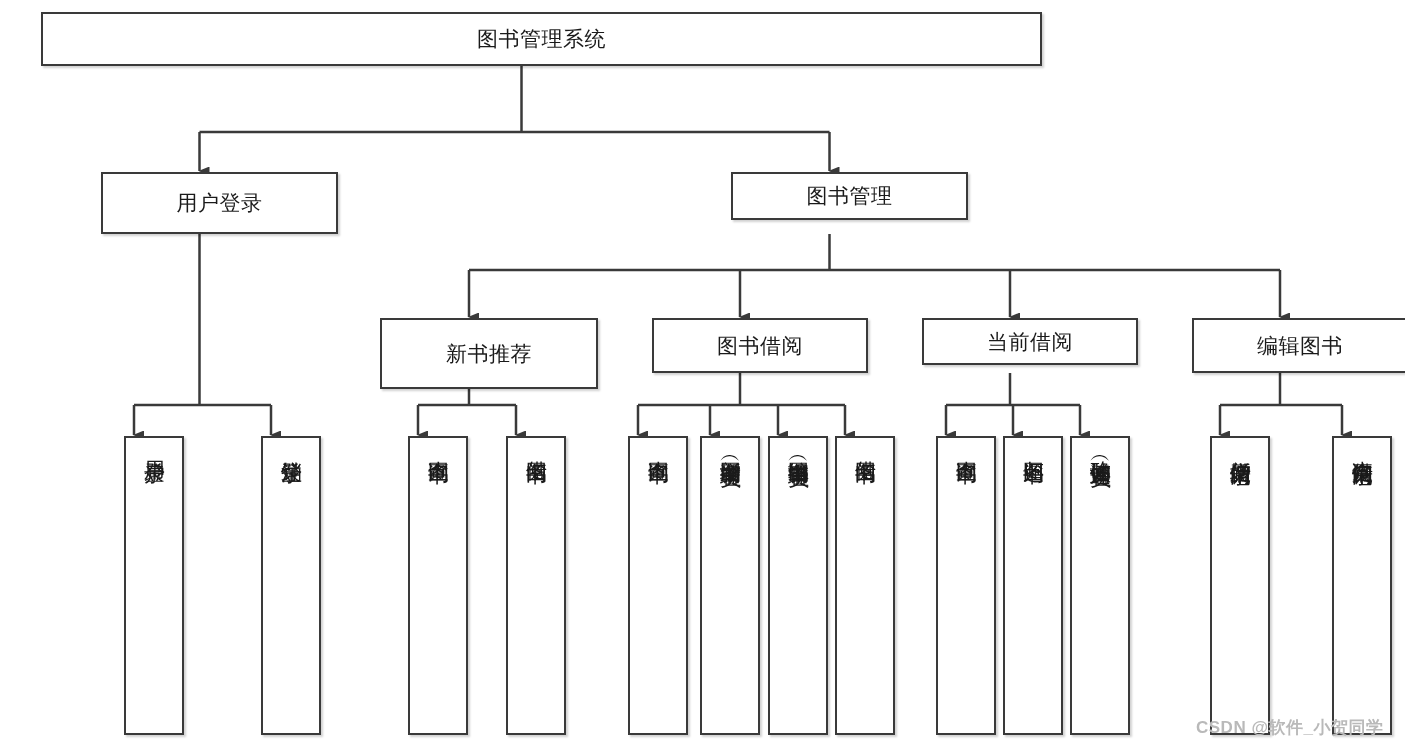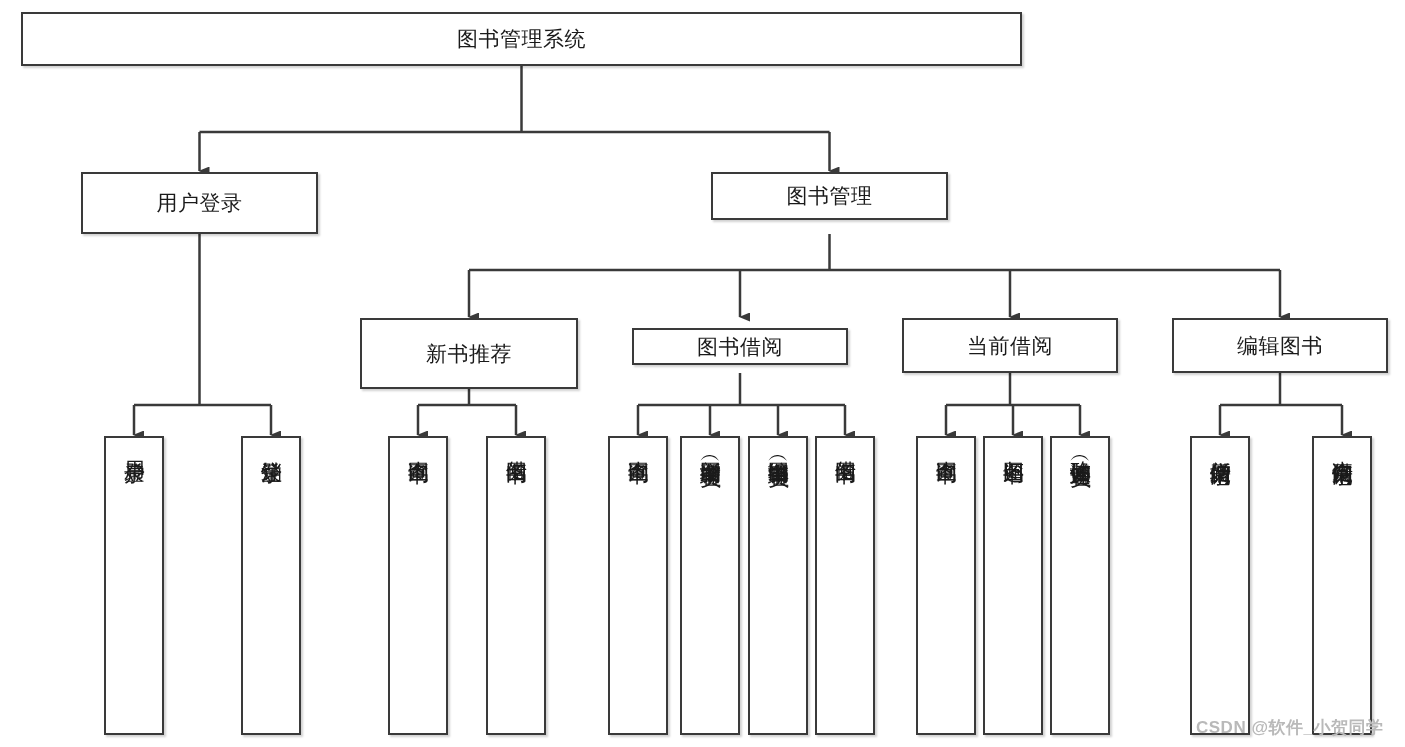--- a/index.html
+++ b/index.html
@@ -28,20 +28,21 @@
   .node {
     position: absolute;
     box-sizing: border-box;
     border: 2px solid #3a3a3a;
     background: #ffffff;
     color: #1a1a1a;
     display: flex;
     align-items: center;
     justify-content: center;
     box-shadow: 2px 2px 2px rgba(0,0,0,0.18);
+    margin-left: 20px;
   }
   .node .lbl {
     display: block;
     text-align: center;
     line-height: 1.12;
     letter-spacing: 0.5px;
   }
   .node.h .lbl {
     font-size: 21px;
     white-space: nowrap;
@@ -131,36 +132,36 @@
       </div>
       <div class="node h" style="left: 360px; top: 318px; width: 218px; height: 71px;">
         <span class="lbl">新书推荐</span>
       </div>
       <div class="node v" style="left: 388px; top: 436px; width: 60px; height: 299px;">
         <span class="lbl">查询图书</span>
       </div>
       <div class="node v" style="left: 486px; top: 436px; width: 60px; height: 299px;">
         <span class="lbl">借阅图书</span>
       </div>
-      <div class="node h" style="left: 632px; top: 328px; width: 216px; height: 37px;">
+      <div class="node h" style="left: 632px; top: 318px; width: 216px; height: 55px;">
         <span class="lbl">图书借阅</span>
       </div>
       <div class="node v" style="left: 608px; top: 436px; width: 60px; height: 299px;">
         <span class="lbl">查询图书</span>
       </div>
       <div class="node v" style="left: 680px; top: 436px; width: 60px; height: 299px;">
         <span class="lbl">新增图书（管理员）</span>
       </div>
       <div class="node v" style="left: 748px; top: 436px; width: 60px; height: 299px;">
         <span class="lbl">编辑图书（管理员）</span>
       </div>
       <div class="node v" style="left: 815px; top: 436px; width: 60px; height: 299px;">
         <span class="lbl">借阅图书</span>
       </div>
-      <div class="node h" style="left: 902px; top: 318px; width: 216px; height: 55px;">
+      <div class="node h" style="left: 902px; top: 318px; width: 216px; height: 47px;">
         <span class="lbl">当前借阅</span>
       </div>
       <div class="node v" style="left: 916px; top: 436px; width: 60px; height: 299px;">
         <span class="lbl">查询图书</span>
       </div>
       <div class="node v" style="left: 983px; top: 436px; width: 60px; height: 299px;">
         <span class="lbl">归还图书</span>
       </div>
       <div class="node v" style="left: 1050px; top: 436px; width: 60px; height: 299px;">
         <span class="lbl">确认归还（管理员）</span>

